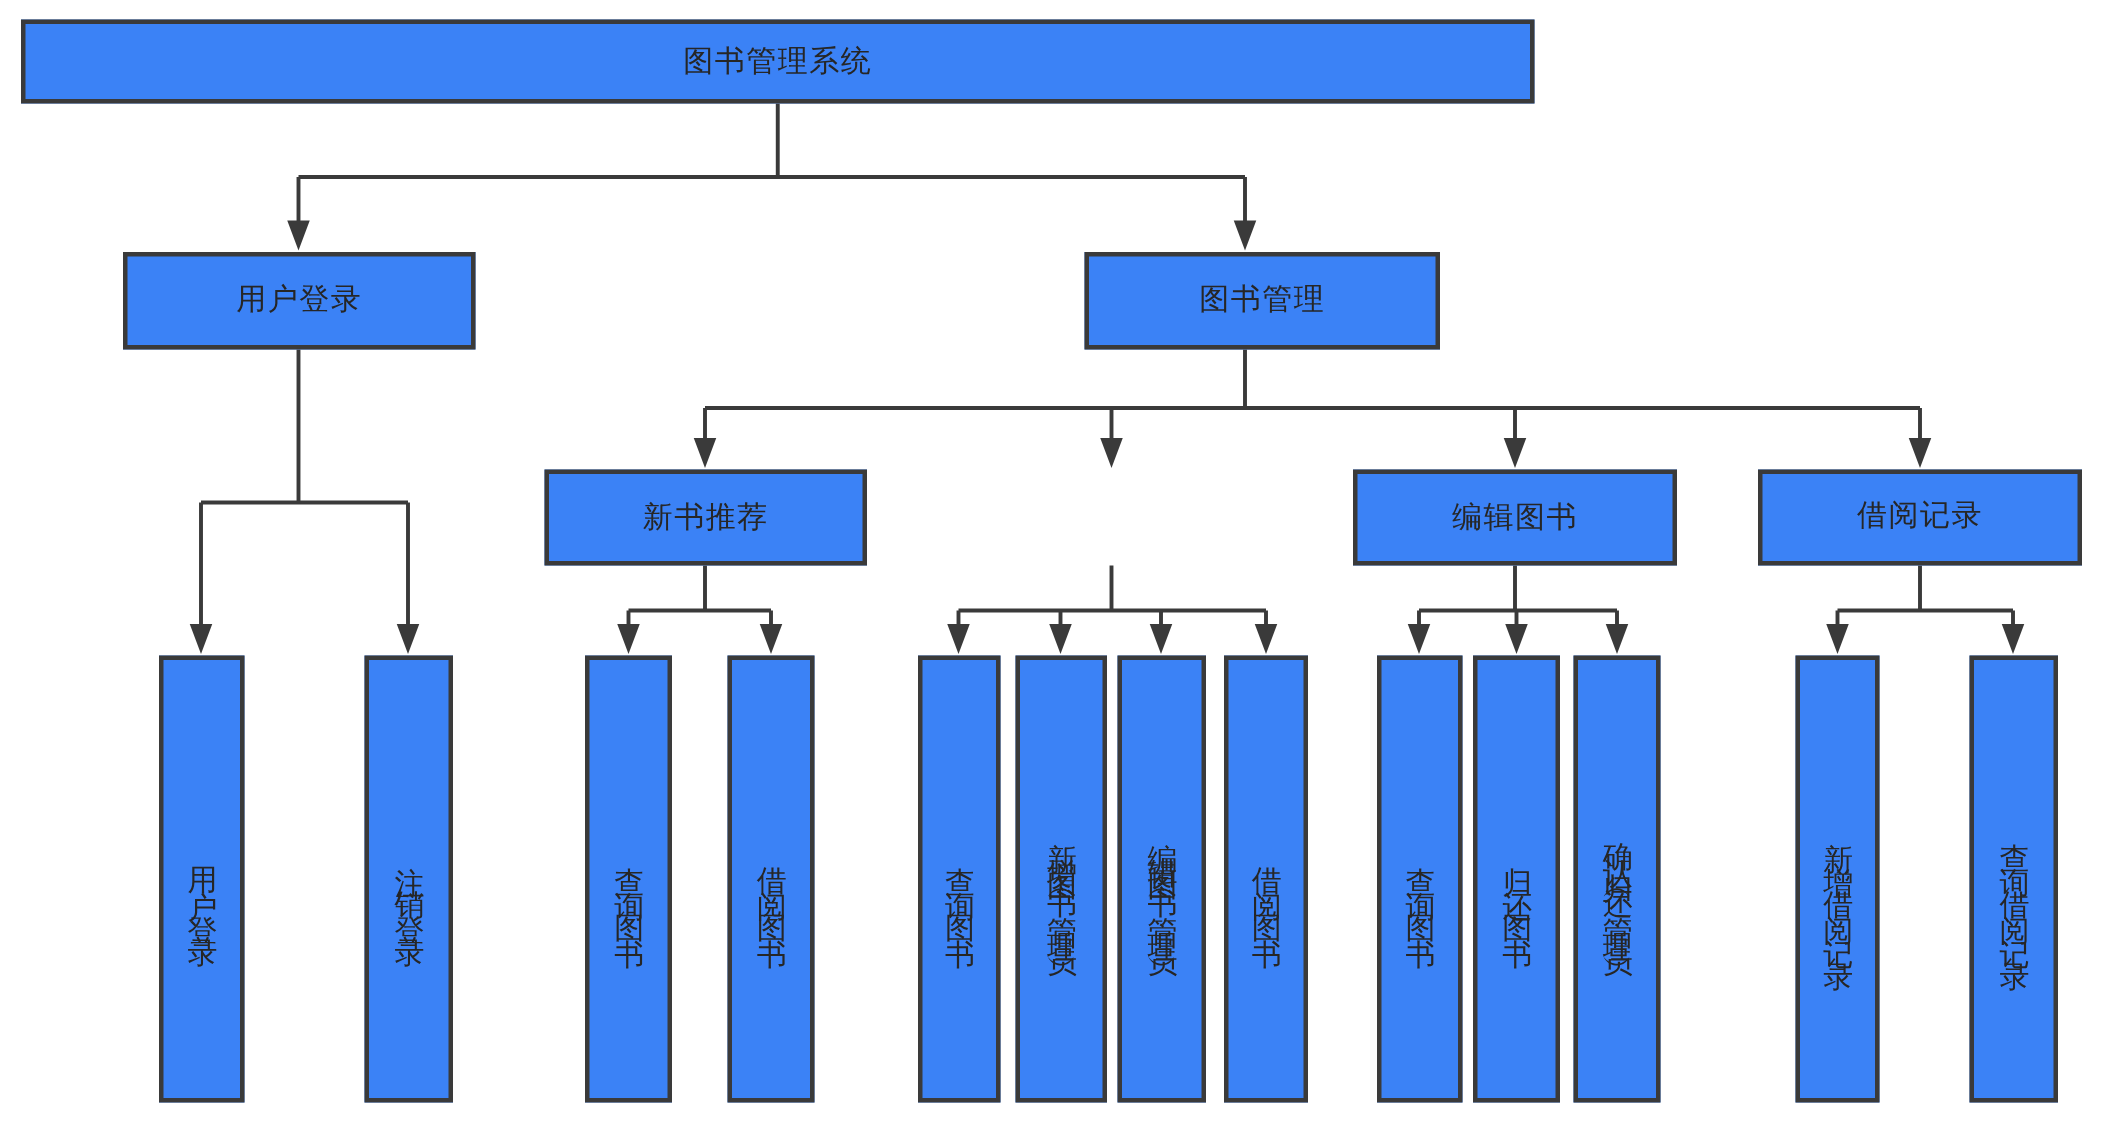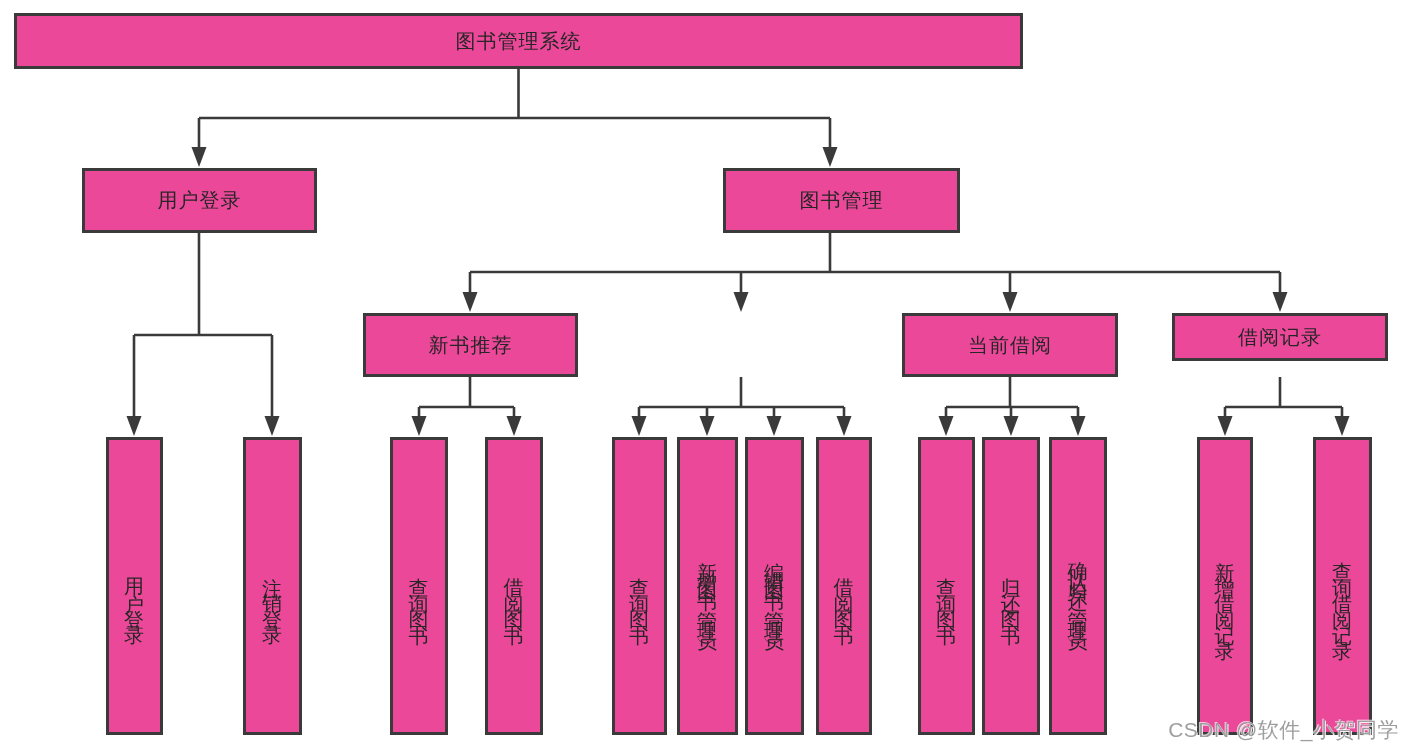--- a/index.html
+++ b/index.html
@@ -16,21 +16,21 @@
     background:var(--bg);
     font-family:"Liberation Sans","DejaVu Sans",sans-serif;
     overflow:hidden;
   }
   .connector{position:absolute;left:0;top:0;}
   .connector path{stroke:var(--line);fill:none;stroke-width:2.6;}
   .connector polygon{fill:var(--line);stroke:none;}
   .node{
     position:absolute;
     box-sizing:border-box;
-    background:#ec4899;
+    background:#3b82f6;
     border:3px solid var(--border);
     color:var(--text);
     display:flex;align-items:center;justify-content:center;
     font-size:20px;
     letter-spacing:1px;
     line-height:1.25;
   }
   .v{
     writing-mode:vertical-rl;
     text-orientation:mixed;
@@ -97,36 +97,35 @@
       <polygon points="1334.5,416 1349.5,416 1342,436"></polygon>
     </g>
   </svg>
 
   <div class="node" style="left:14px;top:13px;width:1009px;height:56px;">图书管理系统</div>
 
   <div class="node" style="left:82px;top:168px;width:235px;height:65px;">用户登录</div>
   <div class="node" style="left:711px;top:168px;width:237px;height:65px;margin-left:12px;">图书管理</div>
 
   <div class="node" style="left:363px;top:313px;width:215px;height:64px;">新书推荐</div>
-  <div class="node" style="left:902px;top:313px;width:216px;height:64px;">当前借阅</div>
-  <div class="node" style="left:1172px;top:313px;width:216px;height:48px;">借阅记录</div>
+  <div class="node" style="left:902px;top:313px;width:216px;height:64px;">编辑图书</div>
+  <div class="node" style="left:1172px;top:313px;width:216px;height:64px;font-family:Liberation Mono, monospace;">借阅记录</div>
 
   <div class="node v" style="left:106px;top:437px;width:57px;height:298px;">用户登录</div>
   <div class="node v" style="left:243px;top:437px;width:59px;height:298px;">注销登录</div>
 
   <div class="node v" style="left:390px;top:437px;width:58px;height:298px;">查询图书</div>
   <div class="node v" style="left:485px;top:437px;width:58px;height:298px;">借阅图书</div>
 
   <div class="node v" style="left:612px;top:437px;width:55px;height:298px;">查询图书</div>
   <div class="node v tight" style="left:677px;top:437px;width:61px;height:298px;">新增图书（管理员）</div>
   <div class="node v tight" style="left:745px;top:437px;width:59px;height:298px;">编辑图书（管理员）</div>
   <div class="node v" style="left:816px;top:437px;width:56px;height:298px;">借阅图书</div>
 
   <div class="node v" style="left:918px;top:437px;width:57px;height:298px;">查询图书</div>
   <div class="node v" style="left:982px;top:437px;width:58px;height:298px;">归还图书</div>
   <div class="node v tight" style="left:1049px;top:437px;width:58px;height:298px;">确认归还（管理员）</div>
 
   <div class="node v" style="left:1197px;top:437px;width:56px;height:298px;">新增借阅记录</div>
   <div class="node v" style="left:1313px;top:437px;width:59px;height:298px;">查询借阅记录</div>
 
-  <div class="watermark">CSDN @软件_小贺同学</div>
 
 </div>
 
 </body></html>

